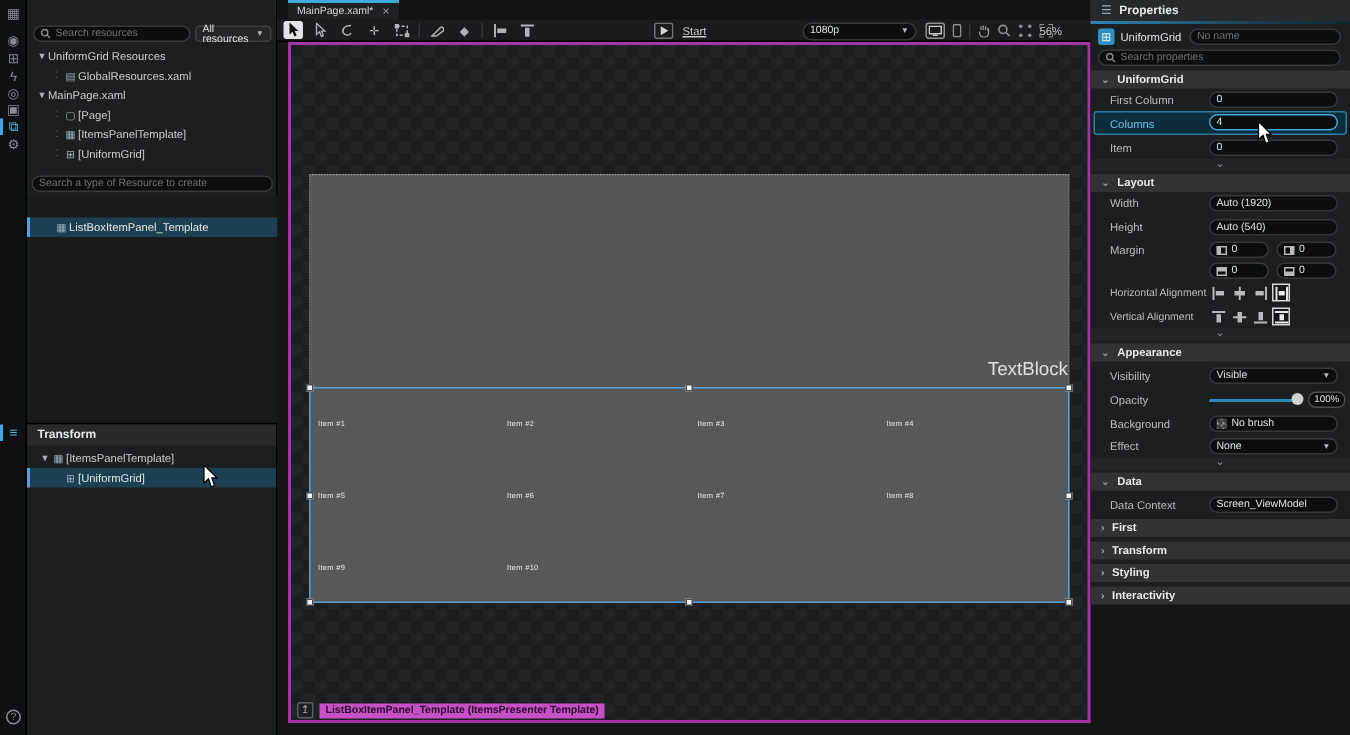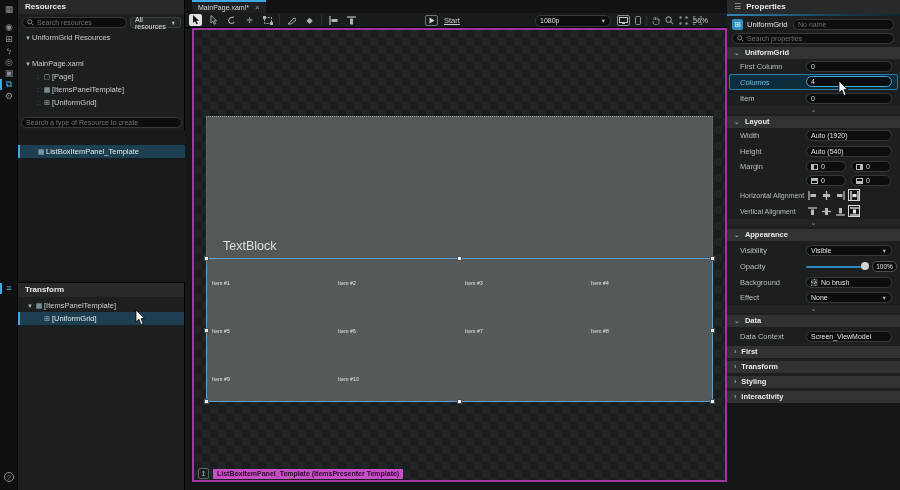--- a/index.html
+++ b/index.html
@@ -55,21 +55,21 @@
 
   
   #viewport { left:7px; top:28px; width:535px; height:454px; border:2px solid #a135a1;
     background-color:#1b1e1f;
     background-image:
       linear-gradient(45deg,#212425 25%,transparent 25%,transparent 75%,#212425 75%),
       linear-gradient(45deg,#212425 25%,transparent 25%,transparent 75%,#212425 75%);
     background-size:16px 16px; background-position:0 0,8px 8px; }
   #grayblock { left:12px; top:86px; width:507px; height:142px; background:#53585b;
     border-top:1px dotted #9aa1a4; border-left:1px dotted rgba(154,161,164,.4); border-right:1px dotted rgba(154,161,164,.4); }
-  #textblock-label { left:16px; right:0; bottom:5px; text-align:left; font-size:12.5px; color:#dde0e2; }
+  #textblock-label { left:16px; right:0; bottom:5px; text-align:right; font-size:12.5px; color:#dde0e2; }
   #ugrid { left:12px; top:228px; width:507px; height:144px; background:#54595c; border:1px solid #5e9fd0; }
   .gitem { position:absolute; font-size:5px; color:#eceeef; letter-spacing:.2px; }
   .handle { position:absolute; width:5px; height:5px; background:#f2f4f5; border:1px solid #4a4f52; }
   #breadcrumb { left:4px; top:438px; height:11px; display:flex; align-items:center; gap:4px; }
   #breadcrumb .up { width:11px; height:11px; border:1px solid #5a6063; border-radius:2px; color:#aeb3b6;
     font-size:7px; text-align:center; line-height:10px; background:#1d2021; }
   #breadcrumb .lbl { background:#c750c7; color:#2b062b; font-size:7px; font-weight:bold;
     padding:1px 4px 2px; white-space:nowrap; }
 
   
@@ -82,21 +82,21 @@
   .prow-label { position:absolute; left:13px; font-size:7.5px; color:#b9bec0; line-height:11px; }
   .pinput { position:absolute; left:79px; width:86px; }
   .expander { position:absolute; left:0; width:173px; text-align:center; color:#8b9194; font-size:7px; line-height:8px; background:#222526; height:8px; }
   .alignbtn { width:12px; height:12px; display:flex; align-items:center; justify-content:center; }
   .alignbtn.sel { border:1px solid #d4d8da; background:#15181a; }
   .mic { display:inline-block; width:7px; height:6px; border:1px solid #b6babc; margin-right:3px; }
   .mic.l { border-left-width:3px; } .mic.r { border-right-width:3px; }
   .mic.t { border-top-width:3px; }  .mic.b { border-bottom-width:3px; }
   #colrow-hl { left:2px; top:74px; width:169px; height:16px; background:#0e2d3c;
     border:1px solid #2d7ca4; border-radius:2px; }
-  .hl-label { color:#6cc4ea !important;font-style:italic; }
+  .hl-label { color:#6cc4ea !important; }
   .slider { position:absolute; left:79px; width:62px; height:11px; }
   .slider .track { position:absolute; left:0; right:0; top:5px; height:2px; background:#2f89b8; border-radius:1px; }
   .slider .knob { position:absolute; right:-1px; top:1px; width:8px; height:8px; border-radius:50%; background:#cfd3d5; }
   .valbox { position:absolute; left:145px; width:25px; height:11px; border:1px solid #4a4f52; border-radius:5px;
     font-size:6.5px; color:#dfe2e3; text-align:center; line-height:9px; background:#0b0d0e; }
   .checker-ic { display:inline-block; width:7px; height:7px; margin-right:3px; border-radius:1px;
     background-image:linear-gradient(45deg,#9aa0a3 25%,#3a3f41 25%,#3a3f41 75%,#9aa0a3 75%),
                      linear-gradient(45deg,#9aa0a3 25%,#3a3f41 25%,#3a3f41 75%,#9aa0a3 75%);
     background-size:4px 4px; background-position:0 0,2px 2px; }
   .badge { display:inline-flex; width:11px; height:11px; background:#2e8fc0; border-radius:2px;
@@ -117,36 +117,40 @@
   <div class="rail-ic" style="top:45px">ϟ</div>
   <div class="rail-ic" style="top:56px">◎</div>
   <div class="rail-ic" style="top:67px">▣</div>
   <div class="rail-ic active" style="top:78px">⧉</div>
   <div class="rail-ic" style="top:90px">⚙</div>
   <div class="rail-ic active" style="top:282px">≡</div>
   <div class="rail-ic" id="help-ic"><span>?</span></div>
 </div>
 
 <div id="resources" class="abs">
-  <div class="panel-hdr">Resources</div>
   <div class="tinput abs" style="left:4px; top:17px; width:105px;">
     <svg class="mag" viewBox="0 0 10 10">
         <circle cx="4" cy="4" r="3" fill="none" stroke="#8b9194" stroke-width="1.3"></circle>
         <line x1="6.3" y1="6.3" x2="9" y2="9" stroke="#8b9194" stroke-width="1.3"></line>
       </svg>
     <span class="ph">Search resources</span>
   </div>
   <div class="tinput abs" style="left:112px; top:17px; width:51px; background:#232728; border-color:#3a4042; border-radius:3px;">
     <span>All resources</span>
     <span class="ddarr">▼</span>
   </div>
 
   <div class="tree-row" style="top:31px; padding-left:6px;">
     <span class="caret">▼</span>
     <span>UniformGrid Resources</span>
+  </div>
+  <div class="tree-row" style="top:44px; padding-left:16px;">
+    <span class="keydots">⁚</span>
+    <span class="tree-ic">▤</span>
+    <span>GlobalResources.xaml</span>
   </div>
   <div class="tree-row" style="top:70px; padding-left:16px;">
     <span class="keydots">⁚</span>
     <span class="tree-ic">▢</span>
     <span>[Page]</span>
   </div>
   <div class="tree-row" style="top:57px; padding-left:6px;">
     <span class="caret">▼</span>
     <span>MainPage.xaml</span>
   </div>
@@ -232,21 +236,21 @@
         </svg>
     </div>
     <div class="tool">
       <svg width="9" height="9" viewBox="0 0 9 9">
           <line x1="0" y1="1" x2="9" y2="1" stroke="#aeb3b6" stroke-width="1.3"></line>
           <rect x="3" y="2.5" width="3" height="6" fill="#aeb3b6"></rect>
         </svg>
     </div>
   </div>
 
-  <div class="runbit" style="left:240px; gap:6px;text-decoration:underline;">
+  <div class="runbit" style="left:251px; gap:6px;text-decoration:underline;">
     <svg width="13" height="11" viewBox="0 0 13 11">
         <rect x=".5" y=".5" width="12" height="10" rx="1.5" fill="none" stroke="#6e7477"></rect>
         <path d="M4.5,2.5 L9.5,5.5 L4.5,8.5 Z" fill="#d5d8da"></path>
       </svg>
     <span style="font-size:7.5px">Start</span>
   </div>
   <div class="runbit" style="left:350px;">
     <div class="tinput" style="width:76px; height:12px;">
       <span>1080p</span>
       <span class="ddarr">▼</span>

